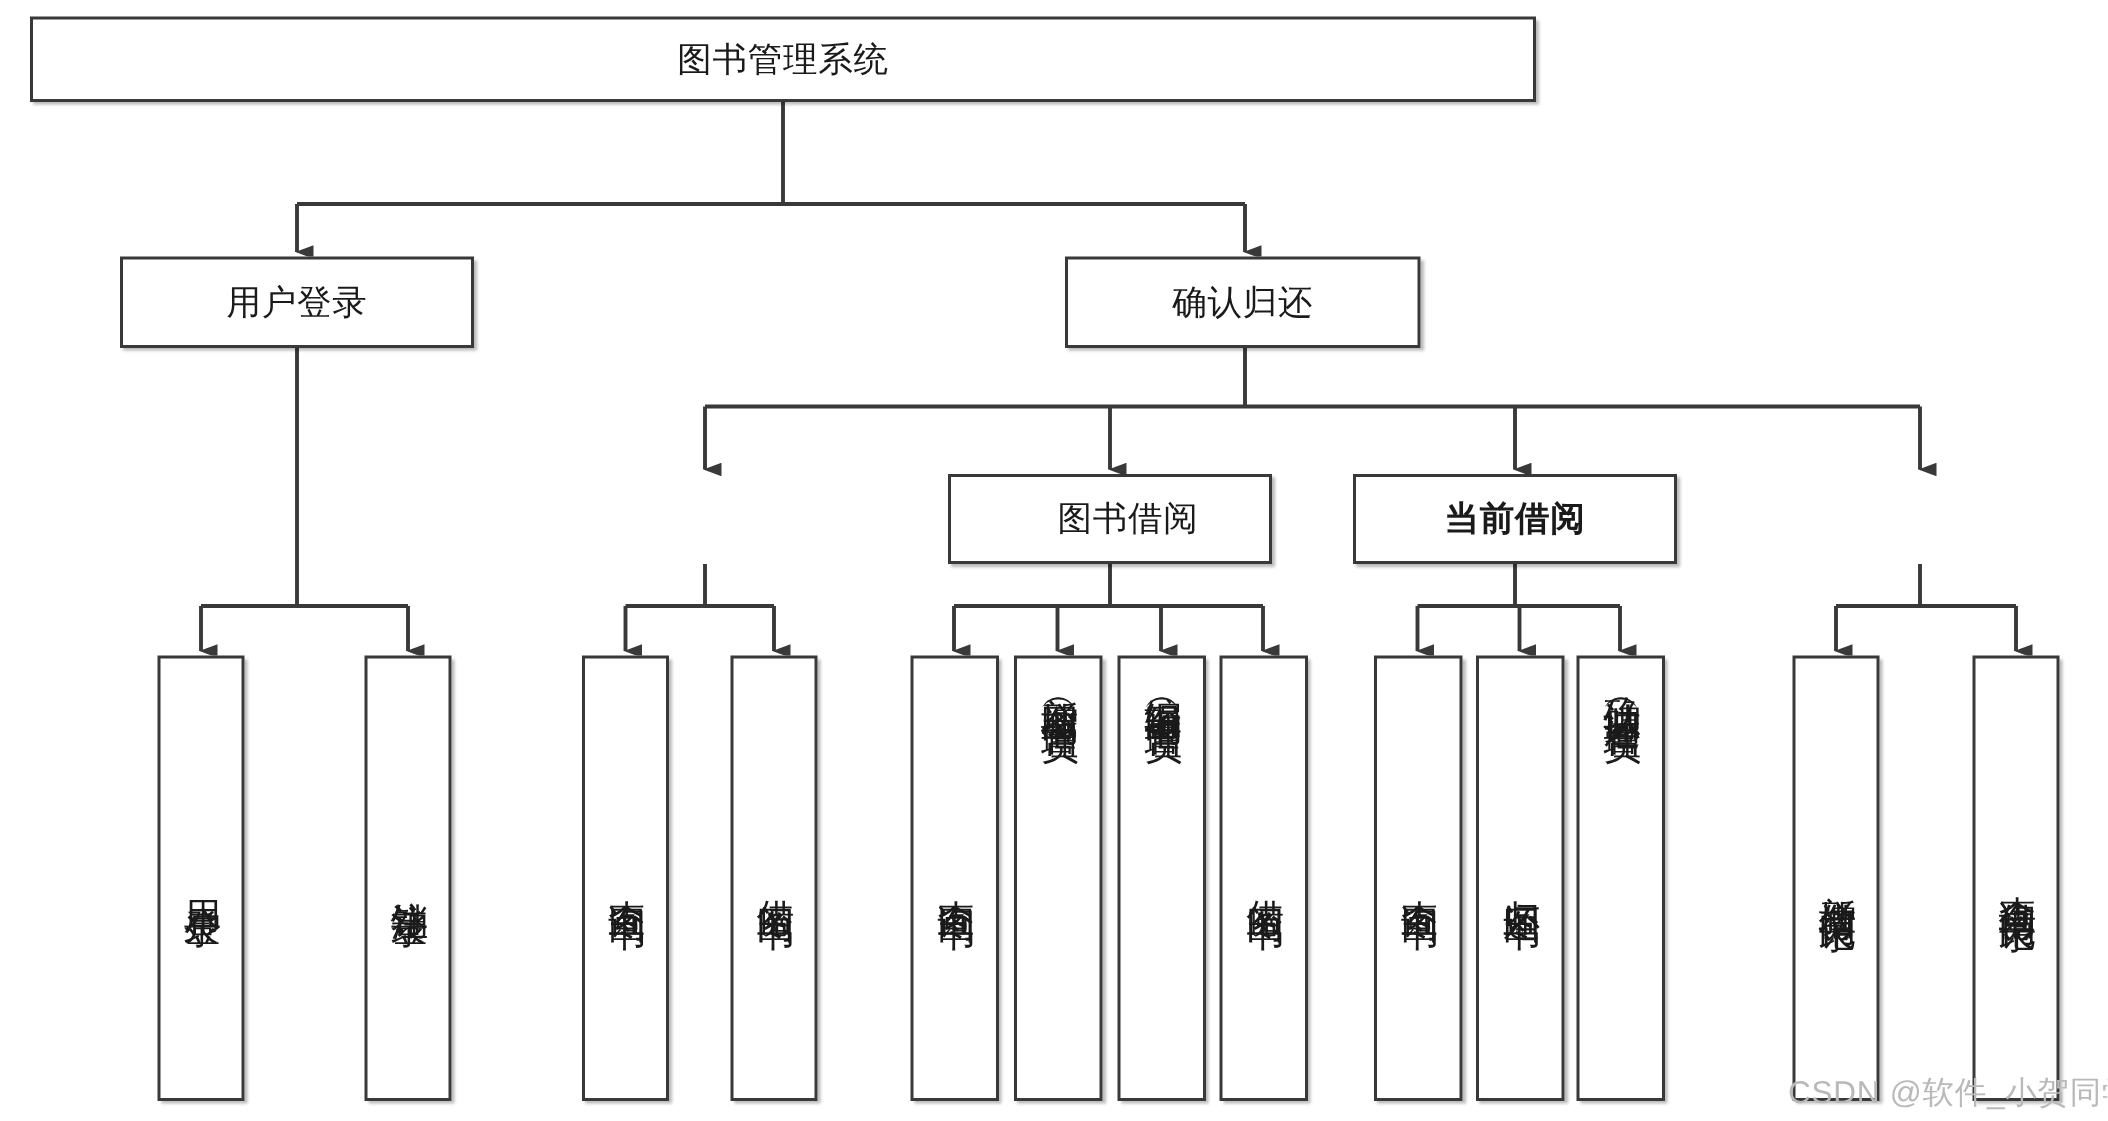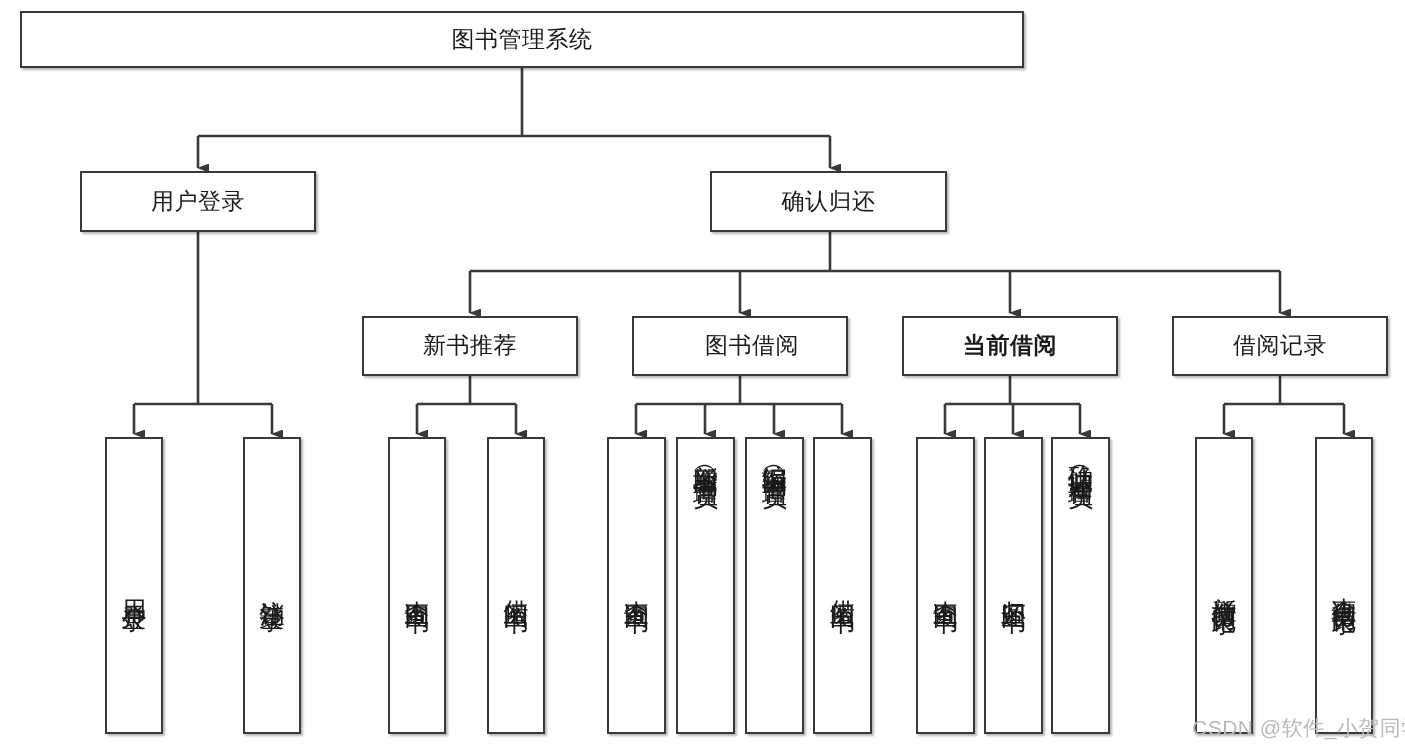--- a/index.html
+++ b/index.html
@@ -128,31 +128,25 @@
     <span class="label">图书管理系统</span>
   </div>
 
   <div class="node horiz" style="left: 80px; top: 171px; width: 236px; height: 61px;">
     <span class="label">用户登录</span>
   </div>
   <div class="node horiz" style="left: 710px; top: 171px; width: 237px; height: 61px;">
     <span class="label">确认归还</span>
   </div>
 
-  <div class="node horiz" style="left: 362px; top: 316px; width: 216px; height: 60px;">
-    <span class="label">新书推荐</span>
-  </div>
   <div class="node horiz" style="left: 632px; top: 316px; width: 216px; height: 60px; padding-left: 24px;">
     <span class="label">图书借阅</span>
   </div>
   <div class="node horiz" style="left: 902px; top: 316px; width: 216px; height: 60px; font-weight: bold;">
     <span class="label">当前借阅</span>
-  </div>
-  <div class="node horiz" style="left: 1172px; top: 316px; width: 216px; height: 60px;">
-    <span class="label">借阅记录</span>
   </div>
 
   <div class="node vert centered" style="left: 105px; top: 437px; width: 58px; height: 297px;">
     <span class="label">用户登录</span>
   </div>
   <div class="node vert centered" style="left: 243px; top: 437px; width: 58px; height: 297px;">
     <span class="label">注销登录</span>
   </div>
   <div class="node vert centered" style="left: 388px; top: 437px; width: 58px; height: 297px;">
     <span class="label">查询图书</span>

